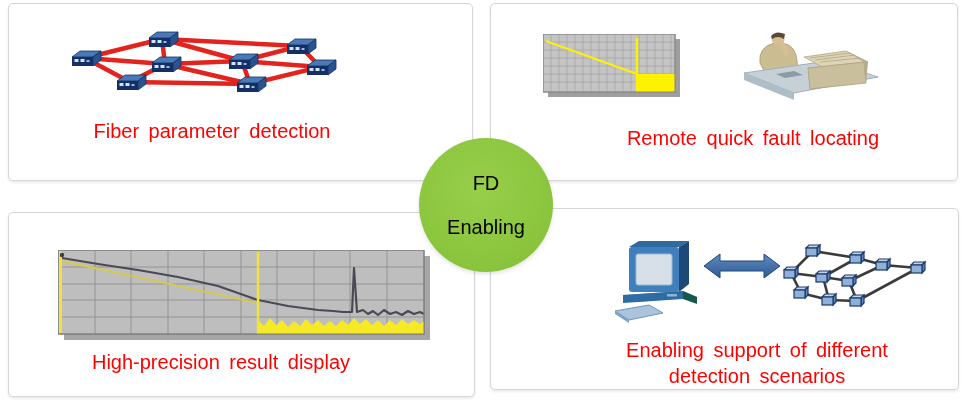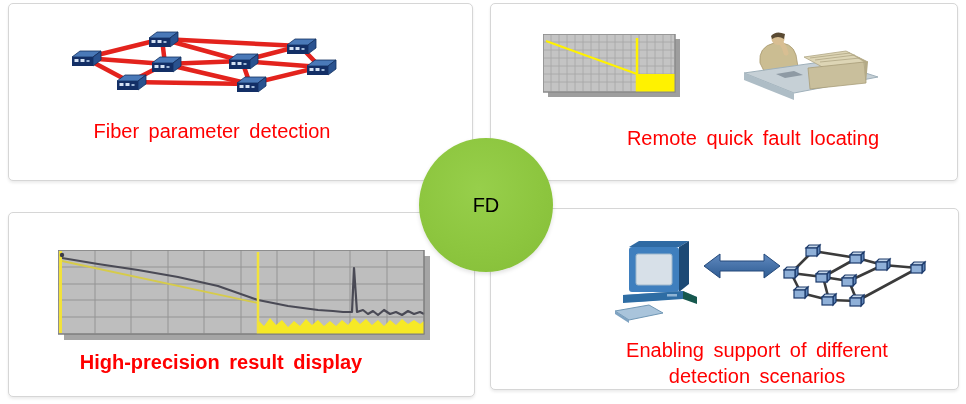--- a/index.html
+++ b/index.html
@@ -15,21 +15,21 @@
   #panel-remote   {left:490px;top:3px;   width:466px; height:176px;}
   #panel-precision{left:8px;  top:212px; width:465px; height:183px;}
   #panel-flexible {left:490px;top:208px; width:467px; height:180px;}
   .icon-abs{position:absolute;}
   .red-label{
     position:absolute;color:#ff0000;font-size:20px;line-height:24px;white-space:nowrap;
     word-spacing:4px;transform:translateX(-50%);
   }
   #label-fiber    {left:212px;top:119px;}
   #label-remote   {left:753px;top:126px;}
-  #label-precision{left:221px;top:350px;font-weight:bold;}
+  #label-precision{left:221px;top:350px;}
   #label-flexible {left:757px;top:337px;text-align:center;line-height:26px;white-space:normal;width:320px;}
   #badge{
     position:absolute;left:419px;top:138px;width:134px;height:134px;border-radius:50%;
     background:radial-gradient(circle at 45% 38%, #97cf4b 0%, #8dc63f 55%, #84bd37 100%);
     display:flex;flex-direction:column;align-items:center;justify-content:center;
     color:#000000;font-size:20px;line-height:25px;z-index:5;
     box-shadow:0 2px 4px rgba(0,0,0,0.12);
     gap:19px;
   }
 </style>
@@ -220,15 +220,16 @@
       <use href="#cube" x="39" y="63"></use>
     <use href="#cube" x="67" y="64"></use>
   </svg>
   <div class="red-label" id="label-flexible">
     <div>Enabling support of different</div>
     <div>detection scenarios</div>
   </div>
 
   <div id="badge">
     <div>FD</div>
+    <div>Enabling</div>
   </div>
 
 </div>
 
 </body></html>

